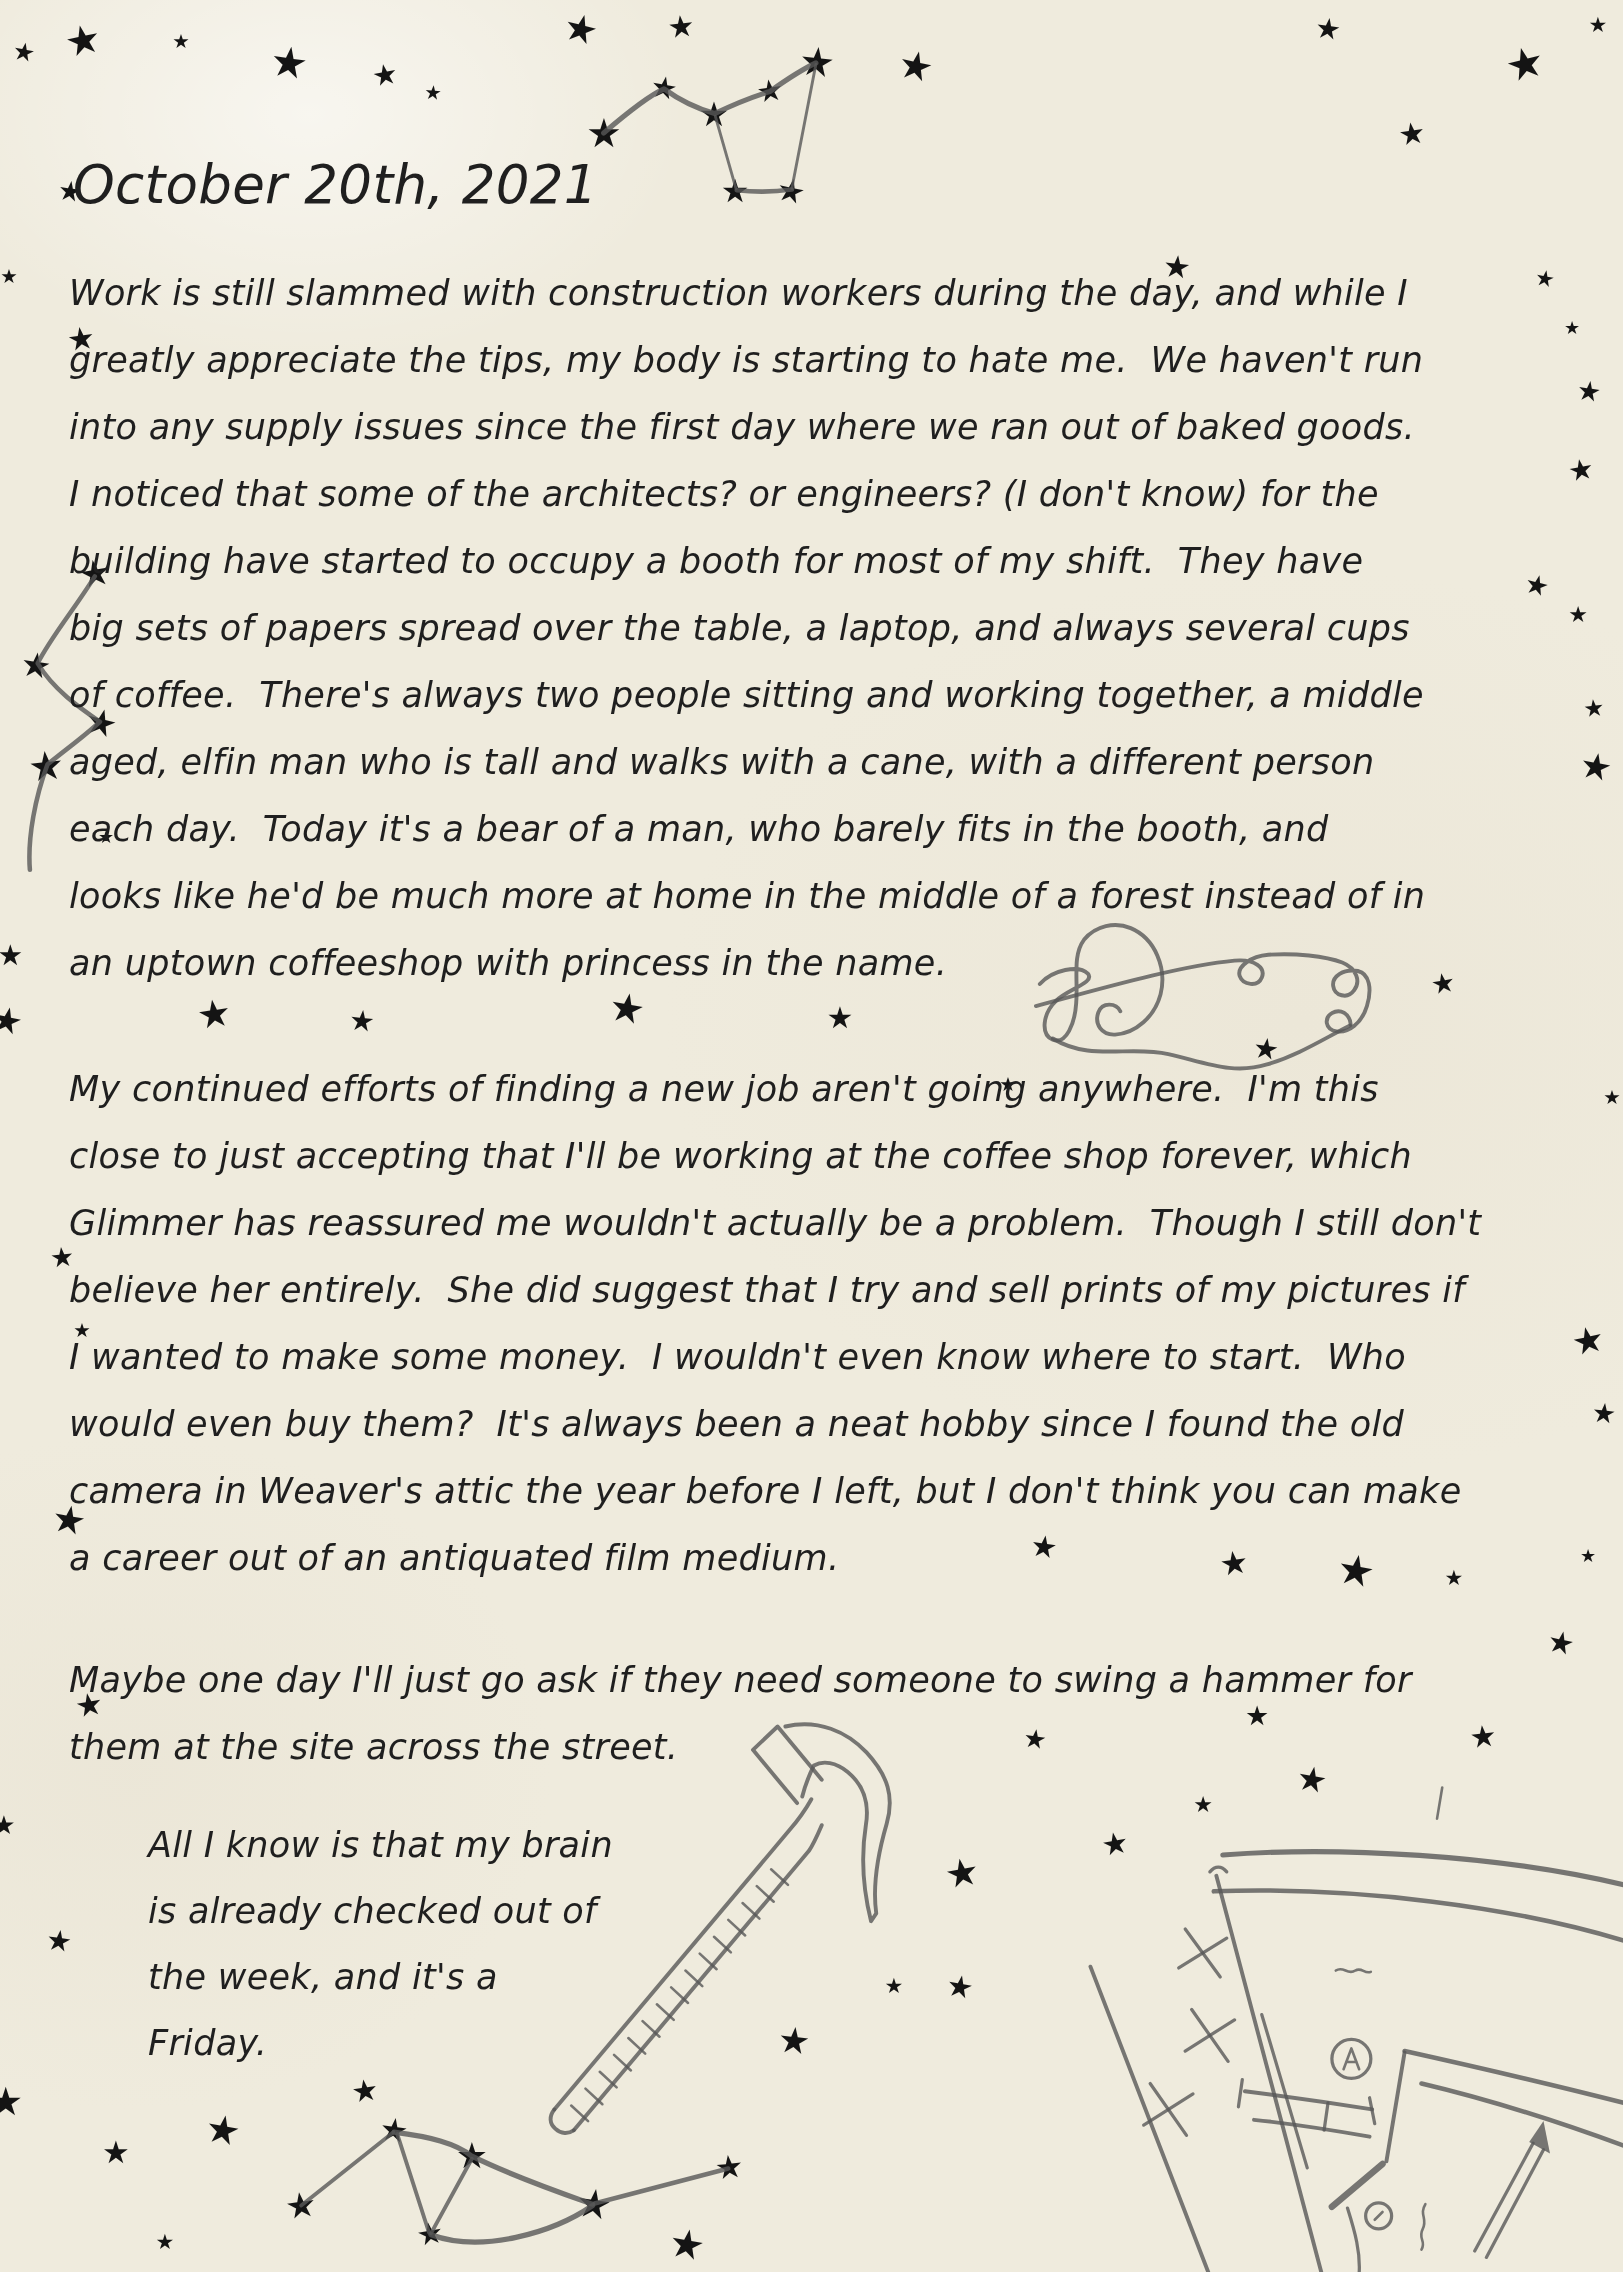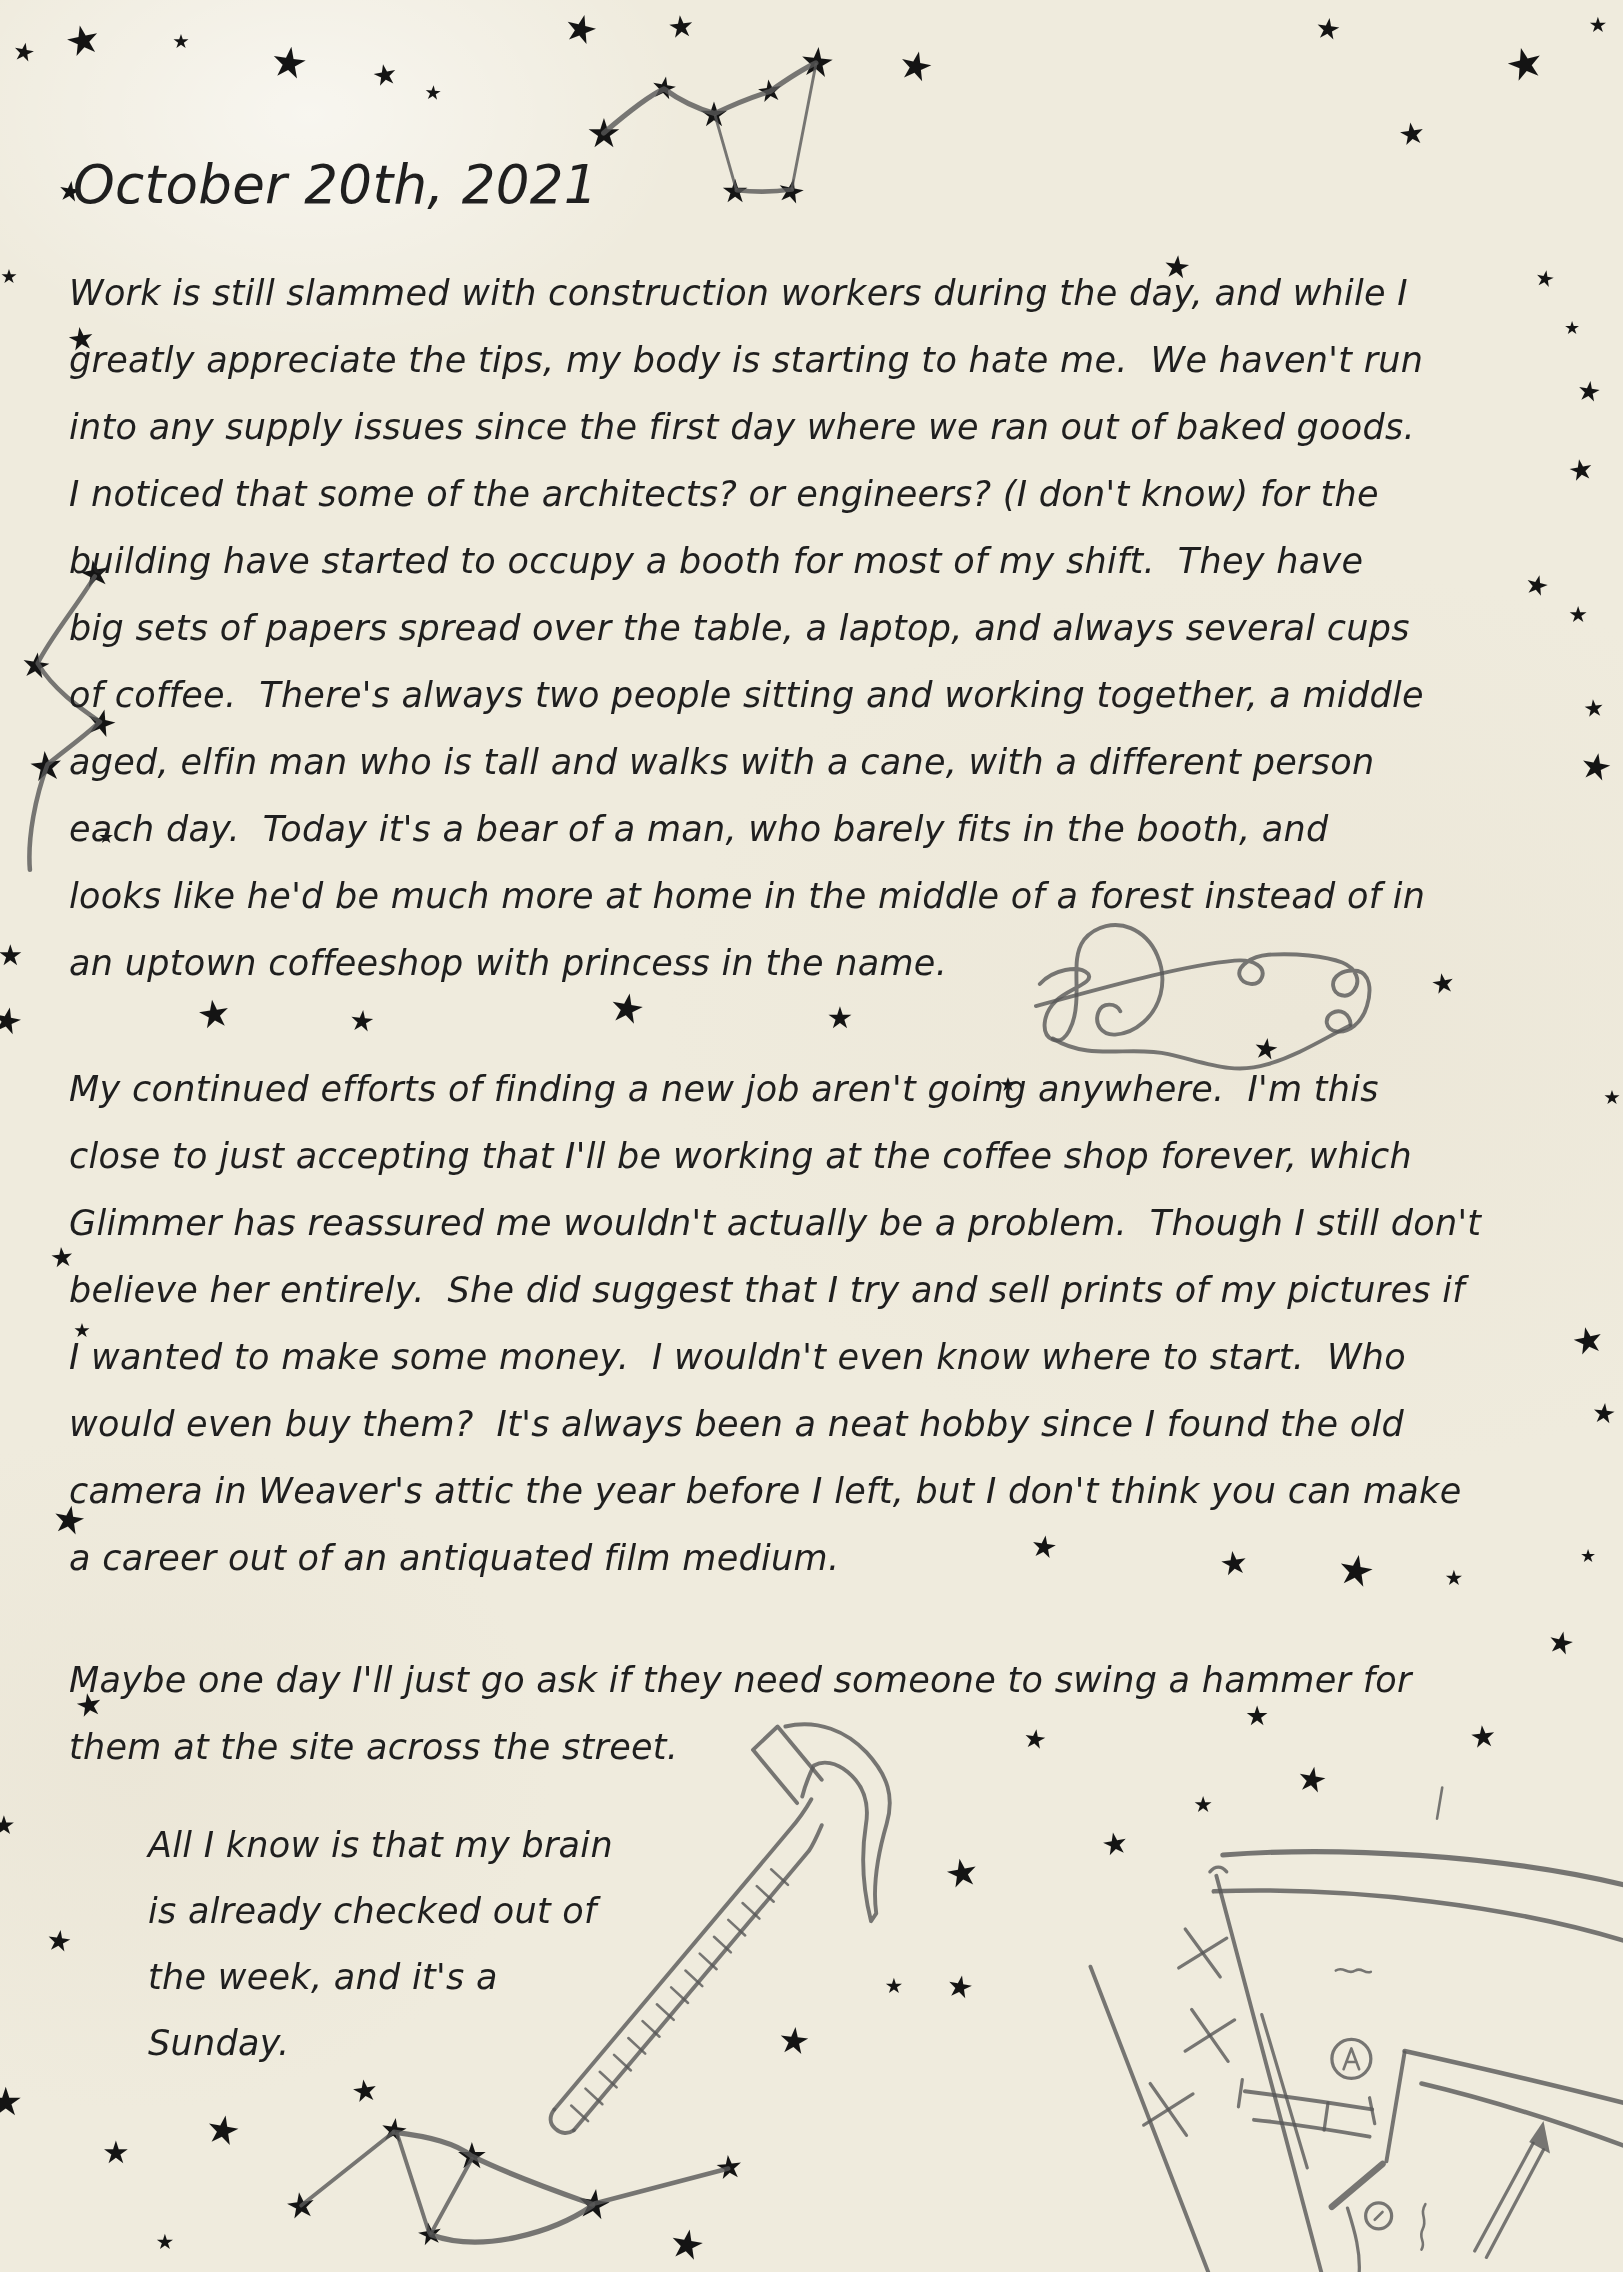--- a/index.html
+++ b/index.html
@@ -248,16 +248,16 @@
 close to just accepting that I'll be working at the coffee shop forever, which
 Glimmer has reassured me wouldn't actually be a problem.  Though I still don't
 believe her entirely.  She did suggest that I try and sell prints of my pictures if
 I wanted to make some money.  I wouldn't even know where to start.  Who
 would even buy them?  It's always been a neat hobby since I found the old
 camera in Weaver's attic the year before I left, but I don't think you can make
 a career out of an antiquated film medium.</div>
   <div class="hand para p4">All I know is that my brain
 is already checked out of
 the week, and it's a
-Sunday.</div>
+Friday.</div>
 
 </div>
 
 
 </body></html>

